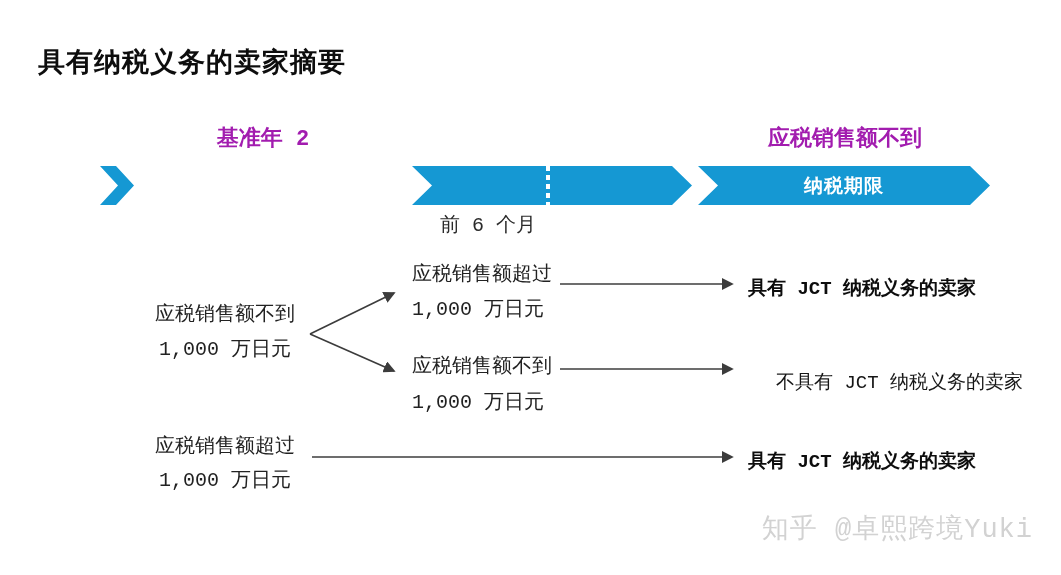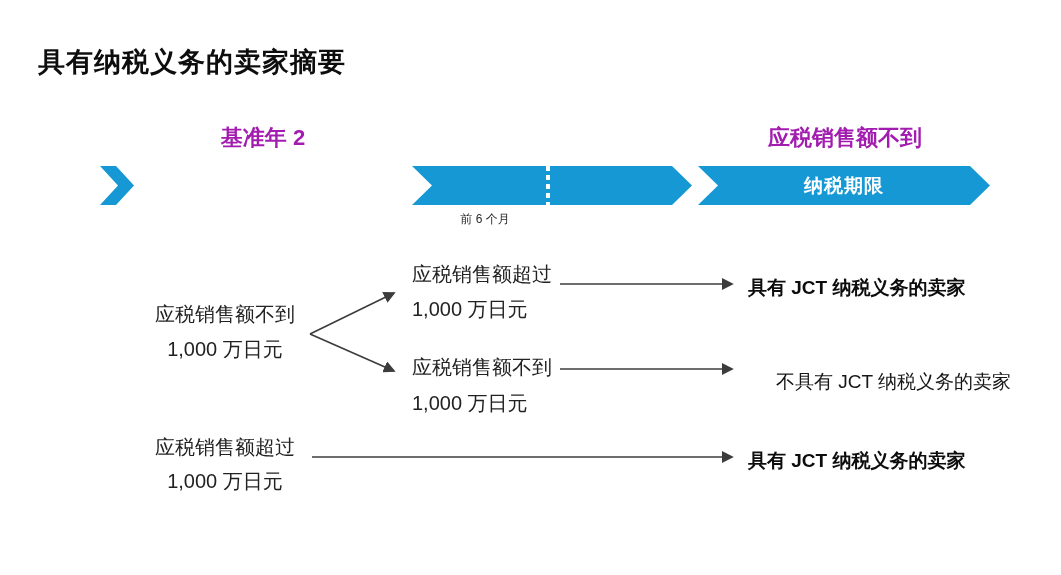--- a/index.html
+++ b/index.html
@@ -1,18 +1,18 @@
 <!DOCTYPE html>
 <html><head>
 <meta charset="utf-8">
 <style>
   html,body{margin:0;padding:0;background:#fff;}
   .canvas{
     position:relative;width:1061px;height:575px;background:#fff;overflow:hidden;
-    font-family:Liberation Sans, sans-serif;color:#1a1a1a;
+    font-family:Liberation Mono, monospace;color:#1a1a1a;
   }
   .abs{position:absolute;}
   .page-title{
     left:38px;top:44px;font-size:27px;font-weight:bold;color:#0d0d0d;
     letter-spacing:1px;white-space:nowrap;
   }
   .col-header{
     top:123px;width:240px;text-align:center;font-size:22px;font-weight:bold;
     color:#a21caf;white-space:nowrap;
   }
@@ -33,21 +33,21 @@
   }
   .band1{left:138px;width:269px;}
   .band1 .band-label{padding-right:26px;}
   .band2{left:412px;width:280px;}
   .band3{left:698px;width:292px;}
   .dash-divider{
     position:absolute;left:134px;top:0;width:4px;height:100%;
     background:repeating-linear-gradient(180deg,#ffffff 0 5px,rgba(255,255,255,0) 5px 9px);
   }
   .six-months{
-    left:440px;top:211px;width:90px;text-align:center;font-size:12px;color:#2a2a2a;
+    left:440px;top:211px;width:90px;text-align:center;font-size:20px;color:#2a2a2a;
     white-space:nowrap;
   }
 
   
   .node{font-size:20px;line-height:35px;color:#222;white-space:nowrap;}
   .node-center{text-align:center;}
   .n-left1{left:140px;top:297px;width:170px;}
   .n-midA{left:412px;top:257px;}
   .n-midB{left:412px;top:349px;line-height:36px;}
   .n-botL{left:140px;top:430px;width:170px;line-height:34px;}
@@ -120,14 +120,15 @@
 
   <div class="abs node node-center n-botL">
     <div>应税销售额超过</div>
     <div>1,000 万日元</div>
   </div>
 
   <div class="abs result result-bold r-top">具有 JCT 纳税义务的卖家</div>
   <div class="abs result r-mid">不具有 JCT 纳税义务的卖家</div>
   <div class="abs result result-bold r-bot">具有 JCT 纳税义务的卖家</div>
 
+  <div class="abs watermark">知乎 @卓熙跨境Yuki</div>
 
 </div>
 
 </body></html>

